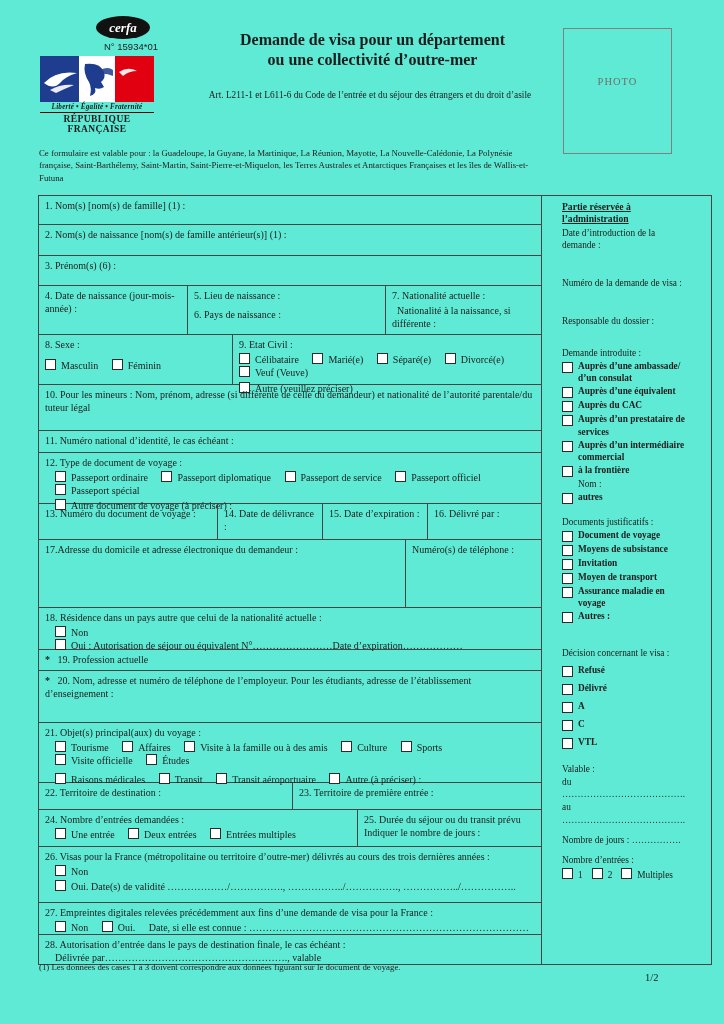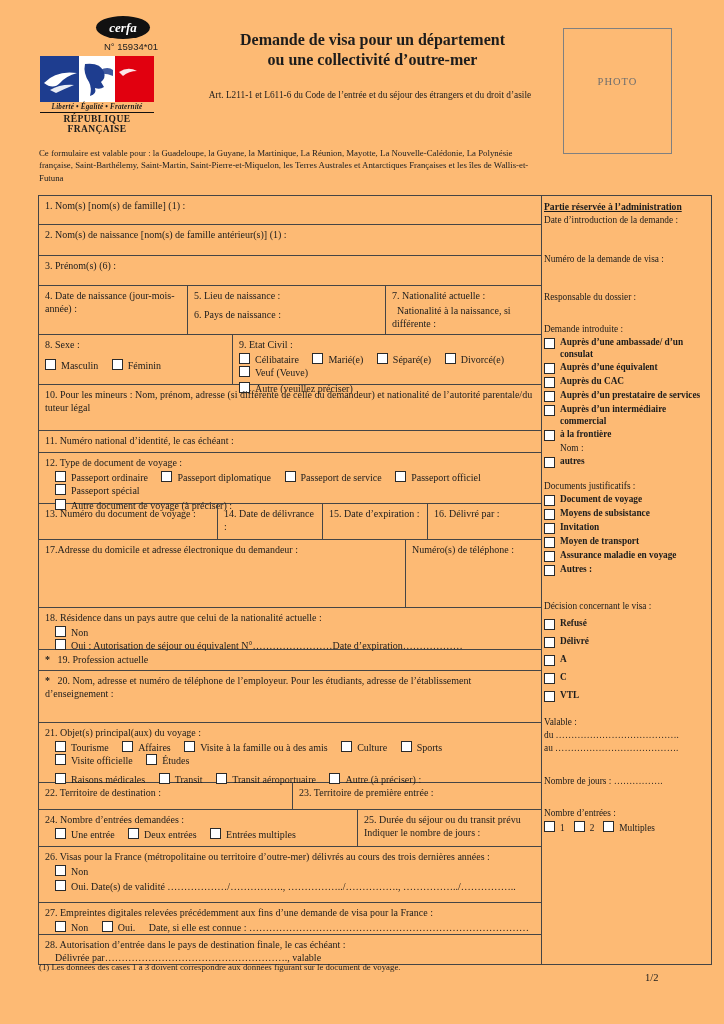--- a/index.html
+++ b/index.html
@@ -1,16 +1,16 @@
 <!DOCTYPE html>
 <html lang="fr"><head>
 <meta charset="utf-8">
 <style>
   html,body{margin:0;padding:0;background:#fff;}
-  .page{position:relative;width:724px;height:1024px;background:#fdba74;
+  .page{position:relative;width:724px;height:1024px;background:#5eead4;
         font-family:"Liberation Serif","DejaVu Serif",serif;color:#1c1c1c;overflow:hidden;}
 
   
   .cerfa-oval{position:absolute;left:96px;top:16px;width:54px;height:23px;background:#111;
               border-radius:50%;display:flex;align-items:center;justify-content:center;}
   .cerfa-oval span{color:#fff;font-style:italic;font-weight:bold;font-size:13px;
                    font-family:"Liberation Serif",serif;}
   .cerfa-num{position:absolute;left:76px;top:41px;width:110px;text-align:center;
              font-family:"Liberation Sans","DejaVu Sans",sans-serif;font-size:9.5px;color:#222;}
   .marianne{position:absolute;left:40px;top:56px;width:114px;text-align:center;}
@@ -37,26 +37,26 @@
   .cell{padding:3px 6px;box-sizing:border-box;border-left:1px solid #454545;min-width:0;}
   .cell:first-child{border-left:none;}
   .cb{width:9px;height:9px;border:1px solid #2a2a2a;display:inline-block;background:#fff;
       margin-right:5px;vertical-align:-1px;flex:0 0 auto;}
   .optline{margin-top:2px;}
   .opt{display:inline-block;margin-right:11px;white-space:nowrap;}
   .star{display:inline-block;width:10px;font-weight:bold;}
   .gap{display:inline-block;width:34px;}
 
   
-  .sidebar{flex:0 0 170px;border-left:1px solid #454545;padding:5px 2px;box-sizing:border-box;
+  .sidebar{flex:0 0 170px;border-left:1px solid #454545;padding:5px 20px;box-sizing:border-box;
            font-size:9.3px;line-height:1.3;}
   .sb-title{font-weight:bold;text-decoration:underline;font-size:9.6px;}
   .sb-label{margin-top:1px;}
   .mt26{margin-top:26px;} .mt20{margin-top:20px;} .mt12{margin-top:12px;}
-  .mt24{margin-top:24px;} .mt14{margin-top:14px;} .mt8{margin-top:20px;}
+  .mt24{margin-top:24px;} .mt14{margin-top:14px;} .mt8{margin-top:8px;}
   .sb-opt{display:flex;align-items:flex-start;margin:1px 0;}
   .sb-opt .cb{margin-top:2px;}
   .sb-opt span:last-child{flex:1 1 auto;font-weight:bold;}
   .sb-indent{padding-left:16px;}
   .sb-spaced .sb-opt{margin:5px 0;}
   .sb-entries{display:flex;align-items:center;margin-top:2px;}
   .sb-entries .opt{margin-right:9px;}
 
   .footnote{position:absolute;left:39px;top:962px;width:600px;font-size:8.8px;}
   .pagenum{position:absolute;left:645px;top:972px;font-size:10.5px;}

